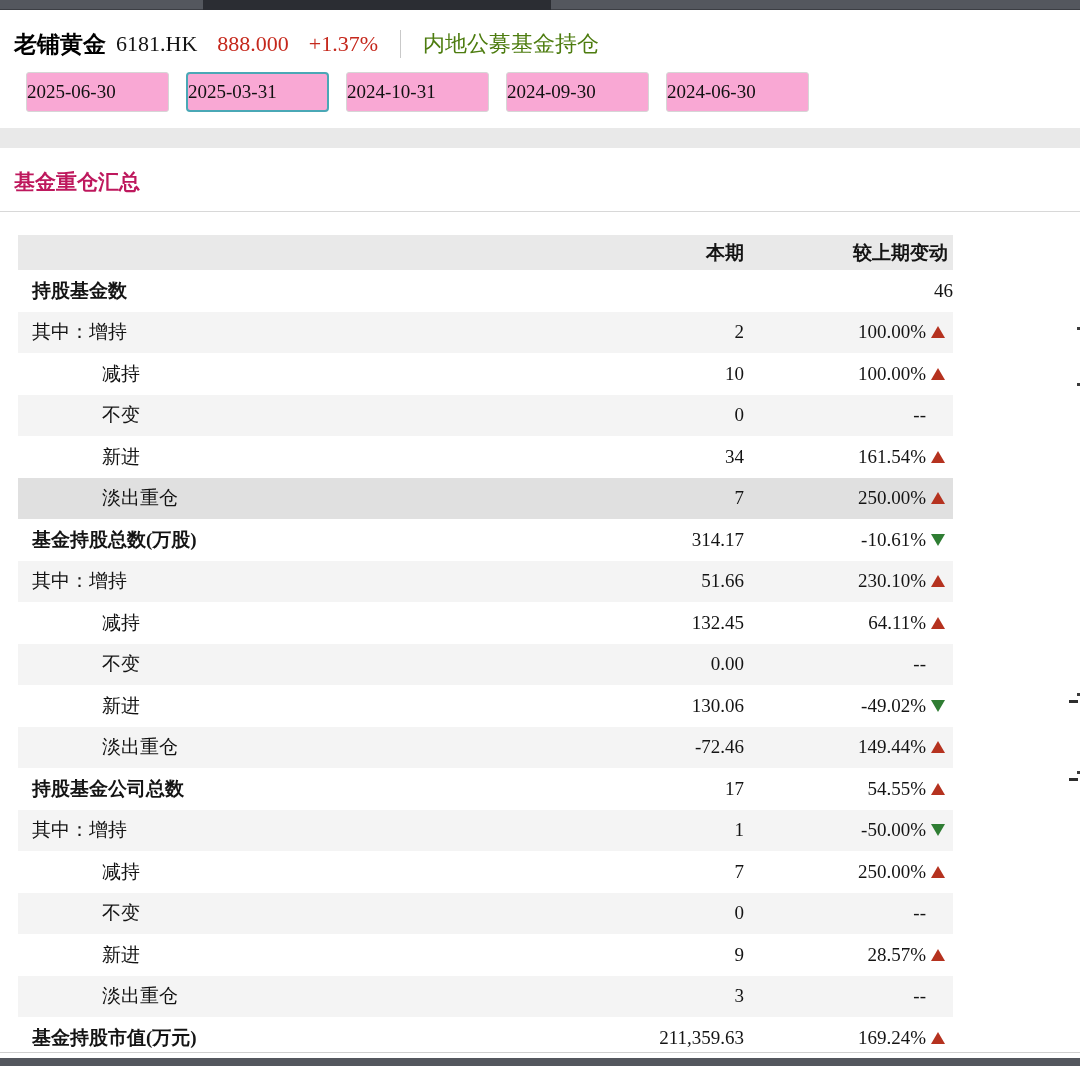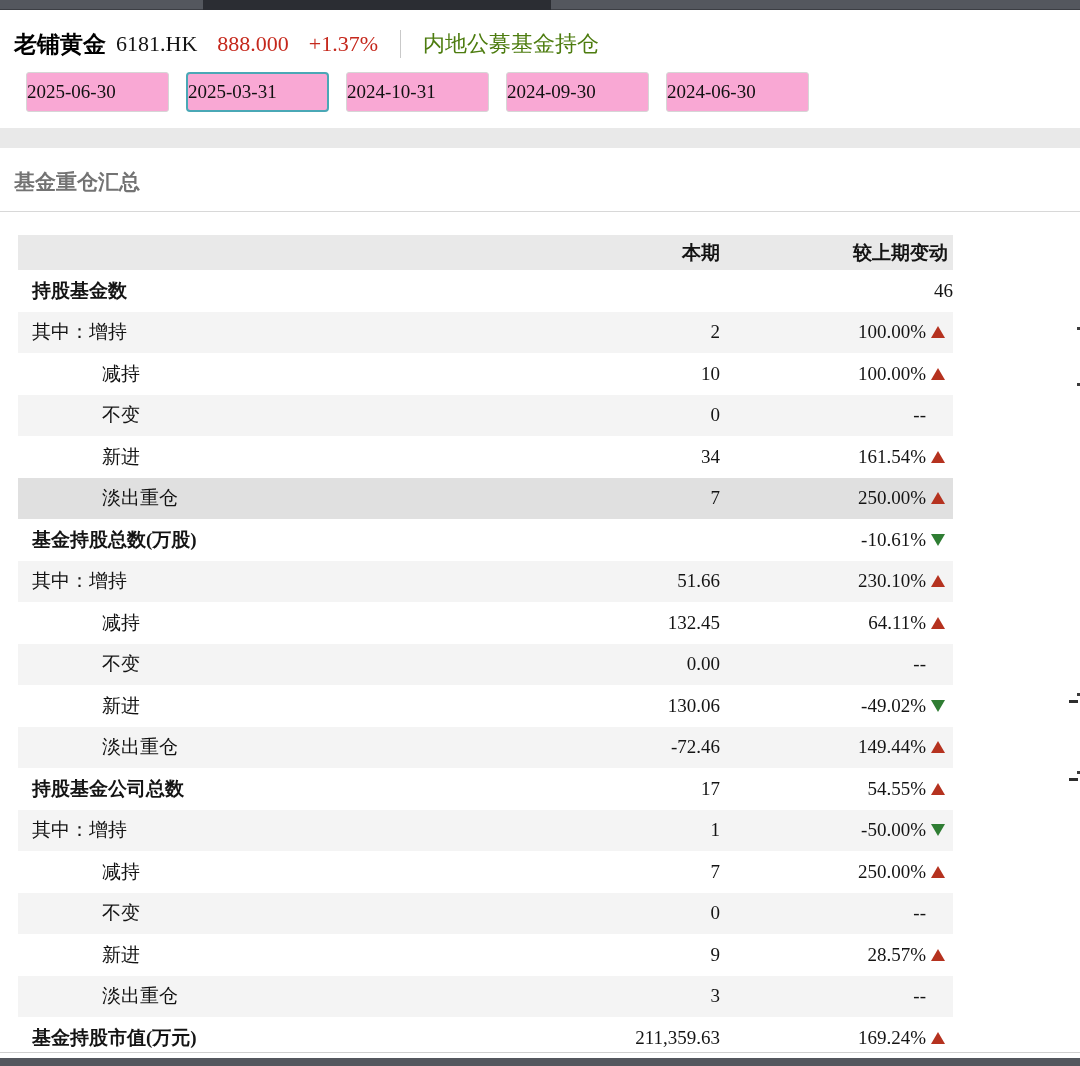--- a/index.html
+++ b/index.html
@@ -28,34 +28,34 @@
 
   
   .tabs{position:absolute;top:72px;left:26px;display:flex;gap:17px;}
   .tab{width:143px;height:40px;background:#f9a8d4;border:1px solid #d6d6d6;border-radius:3px;
        display:flex;align-items:center;font-size:19px;color:#111;
        font-family:inherit;cursor:pointer;}
   .tab.selected{border:2px solid #4aa8b6;border-radius:4px;}
 
   .gray-band{position:absolute;top:128px;left:0;width:1080px;height:20px;background:var(--headrow);}
 
-  .section-title{position:absolute;top:168px;left:14px;font-size:21px;font-weight:bold;color:#737373;}
+  .section-title{position:absolute;top:168px;left:14px;font-size:21px;font-weight:bold;color:#be185d;}
   .section-divider{position:absolute;top:211px;left:0;width:1080px;height:1px;background:#d8d8d8;}
 
   
   .table{position:absolute;top:235px;left:18px;width:935px;height:818px;overflow:hidden;font-size:19px;}
   .trow{display:flex;align-items:center;height:41.5px;}
   .trow.head{height:35px;background:var(--headrow);font-weight:bold;}
   .rows .trow:nth-child(even){background:var(--zebra);}
   .rows .trow.highlight{background:var(--highlight);}
   .cell-label{flex:1;padding-left:14px;white-space:nowrap;}
   .trow.bold .cell-label{font-weight:bold;}
   .trow.indent .cell-label{padding-left:84px;}
   .cell-period{width:330px;text-align:right;white-space:nowrap;}
-  .cell-change{width:233px;padding-right:8px;display:flex;justify-content:flex-end;align-items:center;white-space:nowrap;text-align:center;}
+  .cell-change{width:209px;padding-right:8px;display:flex;justify-content:flex-end;align-items:center;white-space:nowrap;text-align:center;}
   .trow.head .cell-change{padding-right:5px;}
   .tri{width:0;height:0;margin-left:5px;border-left:7px solid transparent;border-right:7px solid transparent;}
   .tri.up{border-bottom:12px solid var(--up);}
   .tri.down{border-top:12px solid var(--down);}
   .tri.none{visibility:hidden;border-bottom:12px solid transparent;}
 
   
   .frag-dot{position:absolute;width:3px;height:3px;background:#3a3a3a;}
   .frag-dash{position:absolute;width:9px;height:3px;background:#2e2e2e;}
 </style>
@@ -154,20 +154,21 @@
     <div class="cell-label">淡出重仓</div>
     <div class="cell-period">7</div>
     <div class="cell-change">
       <span>250.00%</span>
       <span class="tri up"></span>
     </div>
   </div>
 
   <div class="trow bold">
     <div class="cell-label">基金持股总数(万股)</div>
+    <div class="cell-period">314.17</div>
     <div class="cell-change">
       <span>-10.61%</span>
       <span class="tri down"></span>
     </div>
   </div>
 
   <div class="trow">
     <div class="cell-label">其中：增持</div>
     <div class="cell-period">51.66</div>
     <div class="cell-change">

